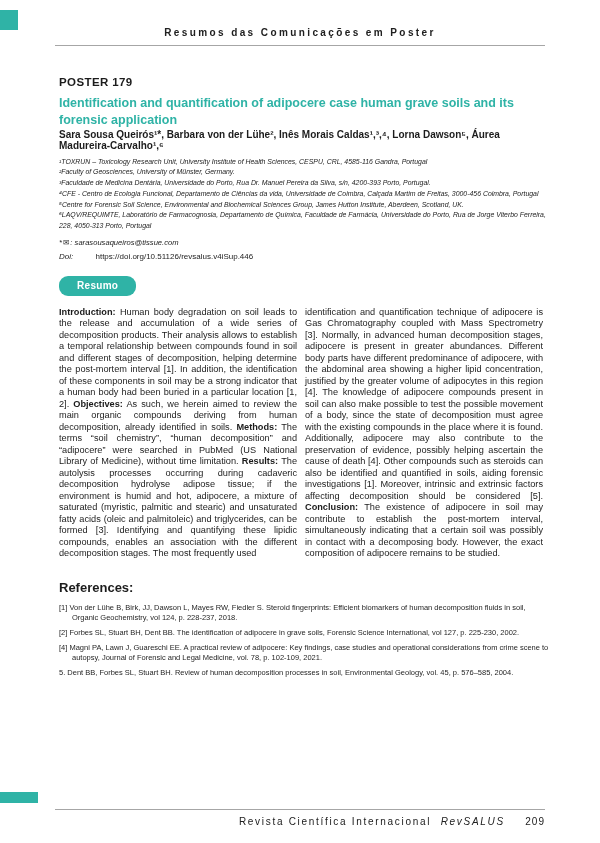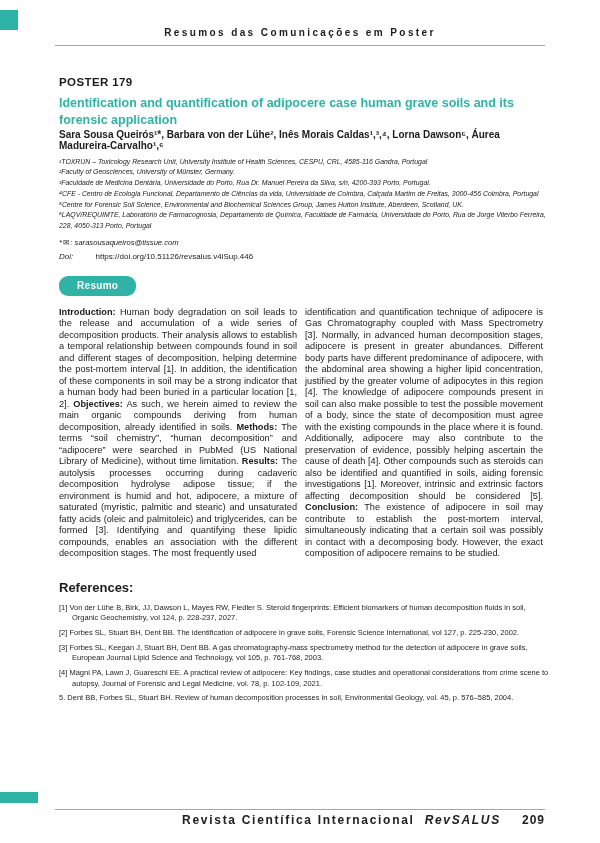--- a/index.html
+++ b/index.html
@@ -66,21 +66,21 @@
   .ref {
     font-size: 7.5px; line-height: 1.42;
     padding-left: 13px; text-indent: -13px;
     margin-bottom: 4px;
     color: #1f1f1f;
   }
 
   .foot-rule { position: absolute; left: 55px; right: 55px; bottom: 33px; border-top: 1px solid var(--rule); }
   .footer {
     position: absolute; right: 55px; bottom: 16px;
-    font-size: 12px; font-weight: bold; letter-spacing: 1.7px;
+    font-size: 10px; font-weight: normal; letter-spacing: 1.7px;
     color: #202020;
   }
   .footer .ital { font-style: italic; margin-left: 5px; }
   .footer .pageno { margin-left: 16px; letter-spacing: 1px; }
 </style>
 </head>
 <body>
 
 <div class="page">
 
@@ -120,23 +120,22 @@
       <span class="badge">Resumo</span>
     </div>
 
     <div class="columns">
       <p class="col"><strong>Introduction:</strong> Human body degradation on soil leads to the release and accumulation of a wide series of decomposition products. Their analysis allows to establish a temporal relationship between compounds found in soil and different stages of decomposition, helping determine the post-mortem interval [1]. In addition, the identification of these components in soil may be a strong indicator that a human body had been buried in a particular location [1, 2]. <strong>Objectives:</strong> As such, we herein aimed to review the main organic compounds deriving from human decomposition, already identified in soils. <strong>Methods:</strong> The terms “soil chemistry”, “human decomposition” and “adipocere” were searched in PubMed (US National Library of Medicine), without time limitation. <strong>Results:</strong> The autolysis processes occurring during cadaveric decomposition hydrolyse adipose tissue; if the environment is humid and hot, adipocere, a mixture of saturated (myristic, palmitic and stearic) and unsaturated fatty acids (oleic and palmitoleic) and triglycerides, can be formed [3]. Identifying and quantifying these lipidic compounds, enables an association with the different decomposition stages. The most frequently used</p>
       <p class="col">identification and quantification technique of adipocere is Gas Chromatography coupled with Mass Spectrometry [3]. Normally, in advanced human decomposition stages, adipocere is present in greater abundances. Different body parts have different predominance of adipocere, with the abdominal area showing a higher lipid concentration, justified by the greater volume of adipocytes in this region [4]. The knowledge of adipocere compounds present in soil can also make possible to test the possible movement of a body, since the state of decomposition must agree with the existing compounds in the place where it is found. Additionally, adipocere may also contribute to the preservation of evidence, possibly helping ascertain the cause of death [4]. Other compounds such as steroids can also be identified and quantified in soils, aiding forensic investigations [1]. Moreover, intrinsic and extrinsic factors affecting decomposition should be considered [5]. <strong>Conclusion:</strong> The existence of adipocere in soil may contribute to establish the post-mortem interval, simultaneously indicating that a certain soil was possibly in contact with a decomposing body. However, the exact composition of adipocere remains to be studied.</p>
     </div>
 
     <div class="refs">
       <div class="refs-h">References:</div>
-      <div class="ref">[1] Von der Lühe B, Birk, JJ, Dawson L, Mayes RW, Fiedler S. Steroid fingerprints: Efficient biomarkers of human decomposition fluids in soil, Organic Geochemistry, vol 124, p. 228-237, 2027.</div>
+      <div class="ref">[1] Von der Lühe B, Birk, JJ, Dawson L, Mayes RW, Fiedler S. Steroid fingerprints: Efficient biomarkers of human decomposition fluids in soil, Organic Geochemistry, vol 124, p. 228-237, 2018.</div>
       <div class="ref">[2] Forbes SL, Stuart BH, Dent BB. The identification of adipocere in grave soils, Forensic Science International, vol 127, p. 225-230, 2002.</div>
-      <div class="ref">[3] Forbes SL, Keegan J, Stuart BH, Dent BB. A gas chromatography-mass spectrometry method for the detection of adipocere in grave soils, European Journal Lipid Science and Technology, vol 105, p. 761-768, 2003.</div>
       <div class="ref">[4] Magni PA, Lawn J, Guareschi EE. A practical review of adipocere: Key findings, case studies and operational considerations from crime scene to autopsy, Journal of Forensic and Legal Medicine, vol. 78, p. 102-109, 2021.</div>
       <div class="ref">5. Dent BB, Forbes SL, Stuart BH. Review of human decomposition processes in soil, Environmental Geology, vol. 45, p. 576–585, 2004.</div>
     </div>
 
   </div>
 
   <div class="accent accent-bottom"></div>
   <div class="foot-rule"></div>
 
   <div class="footer">

